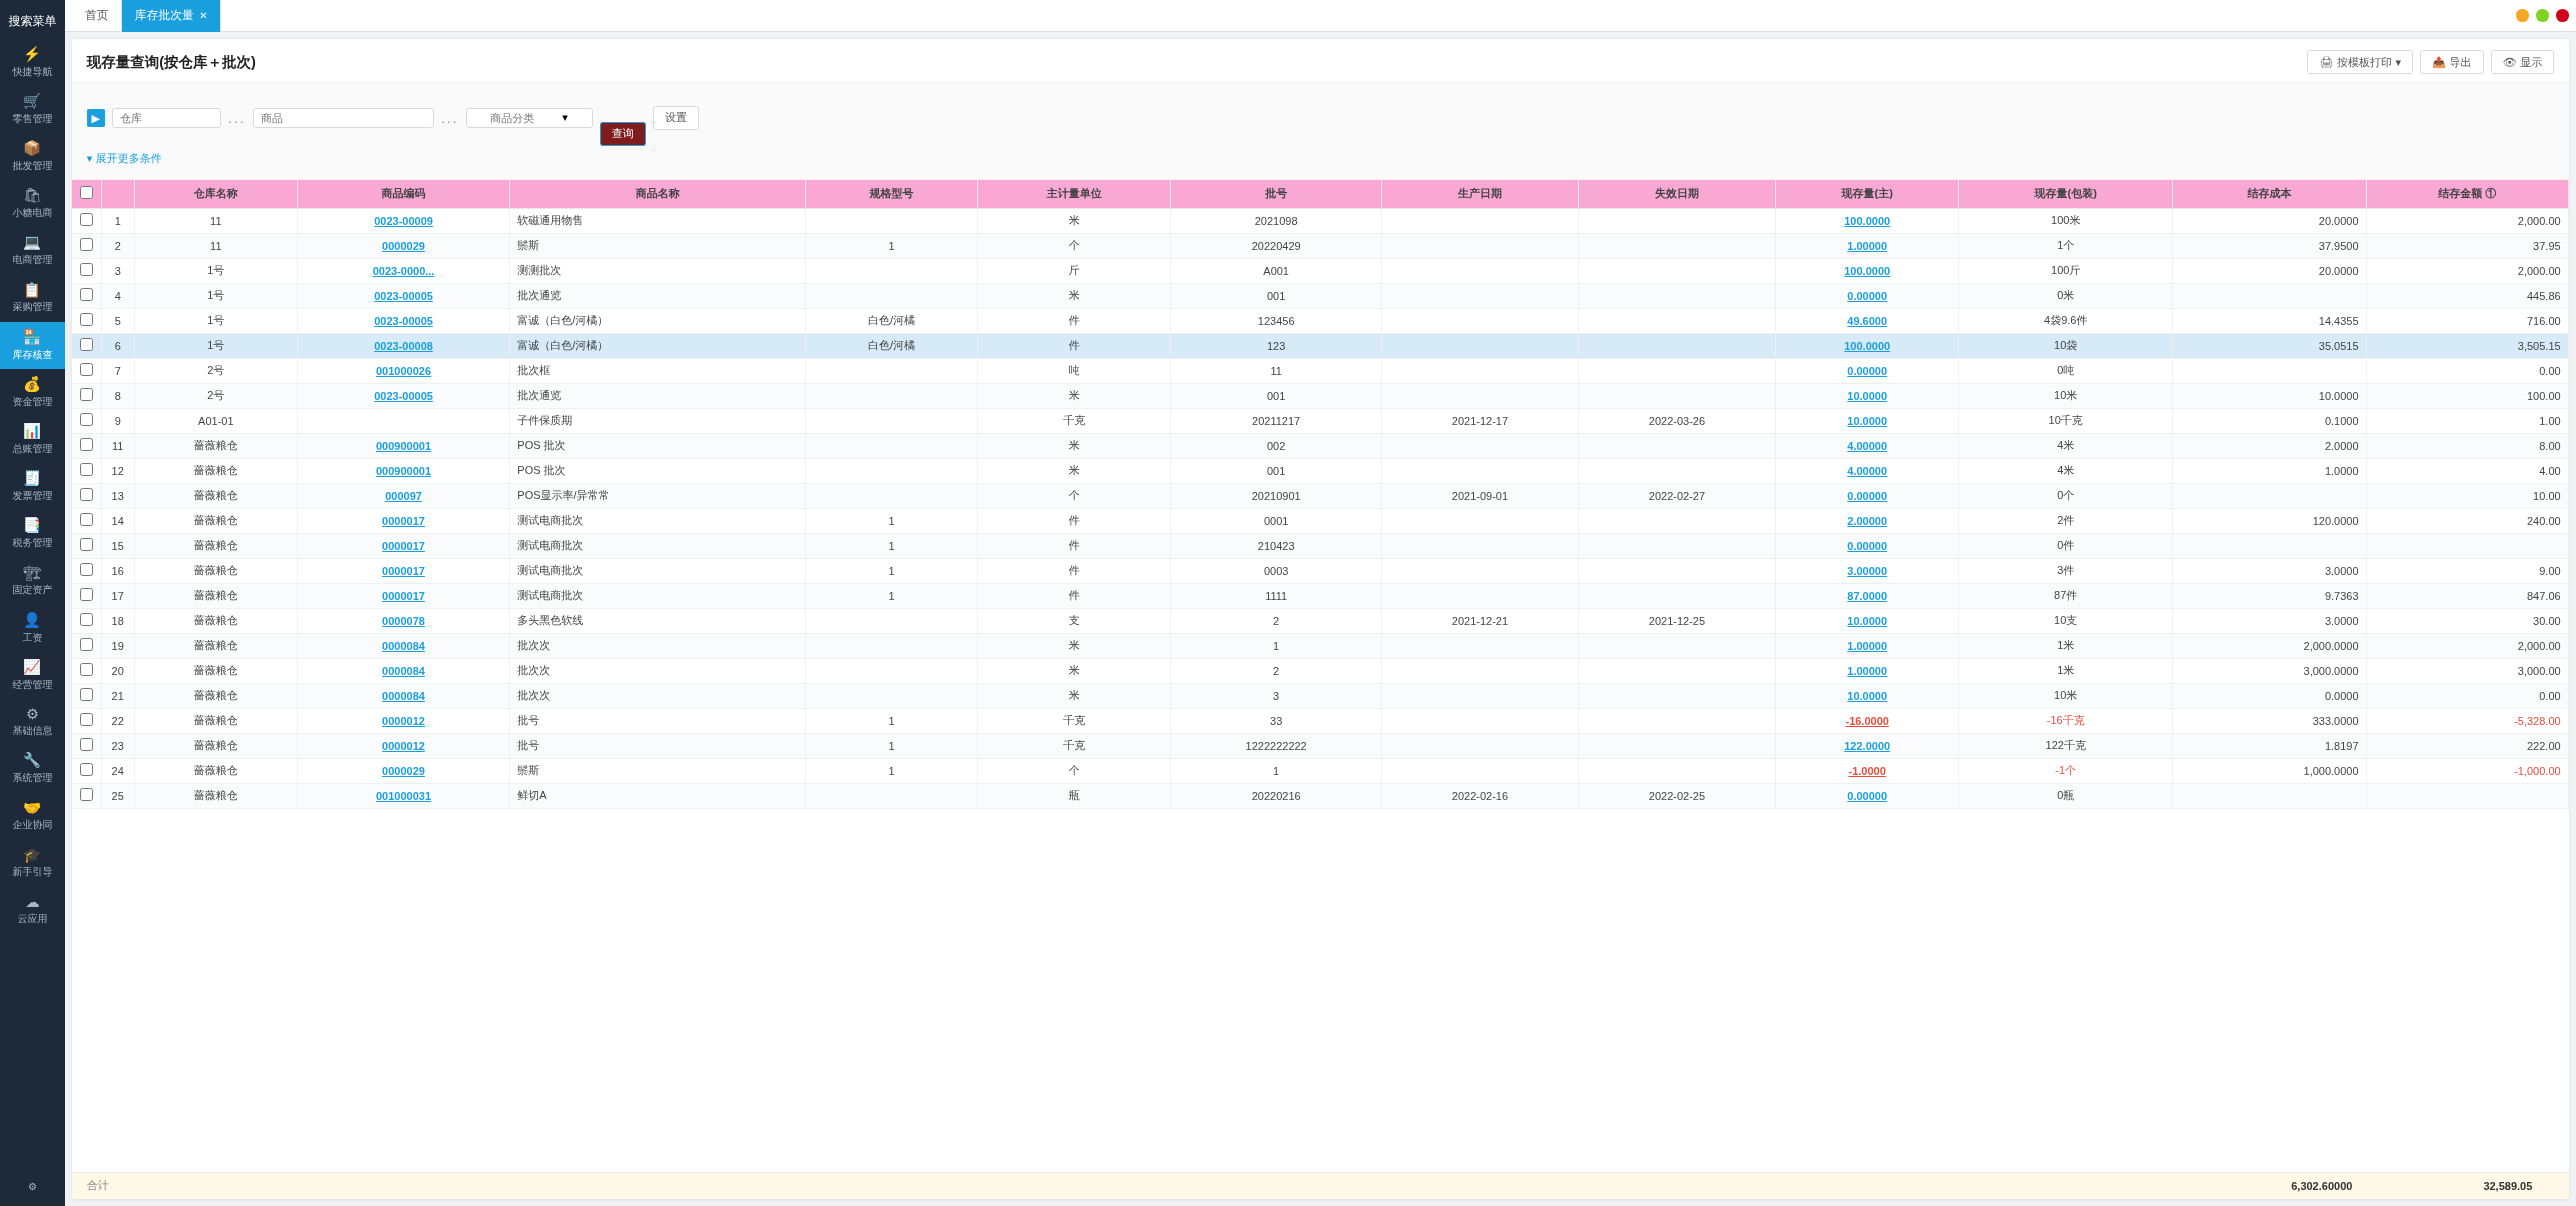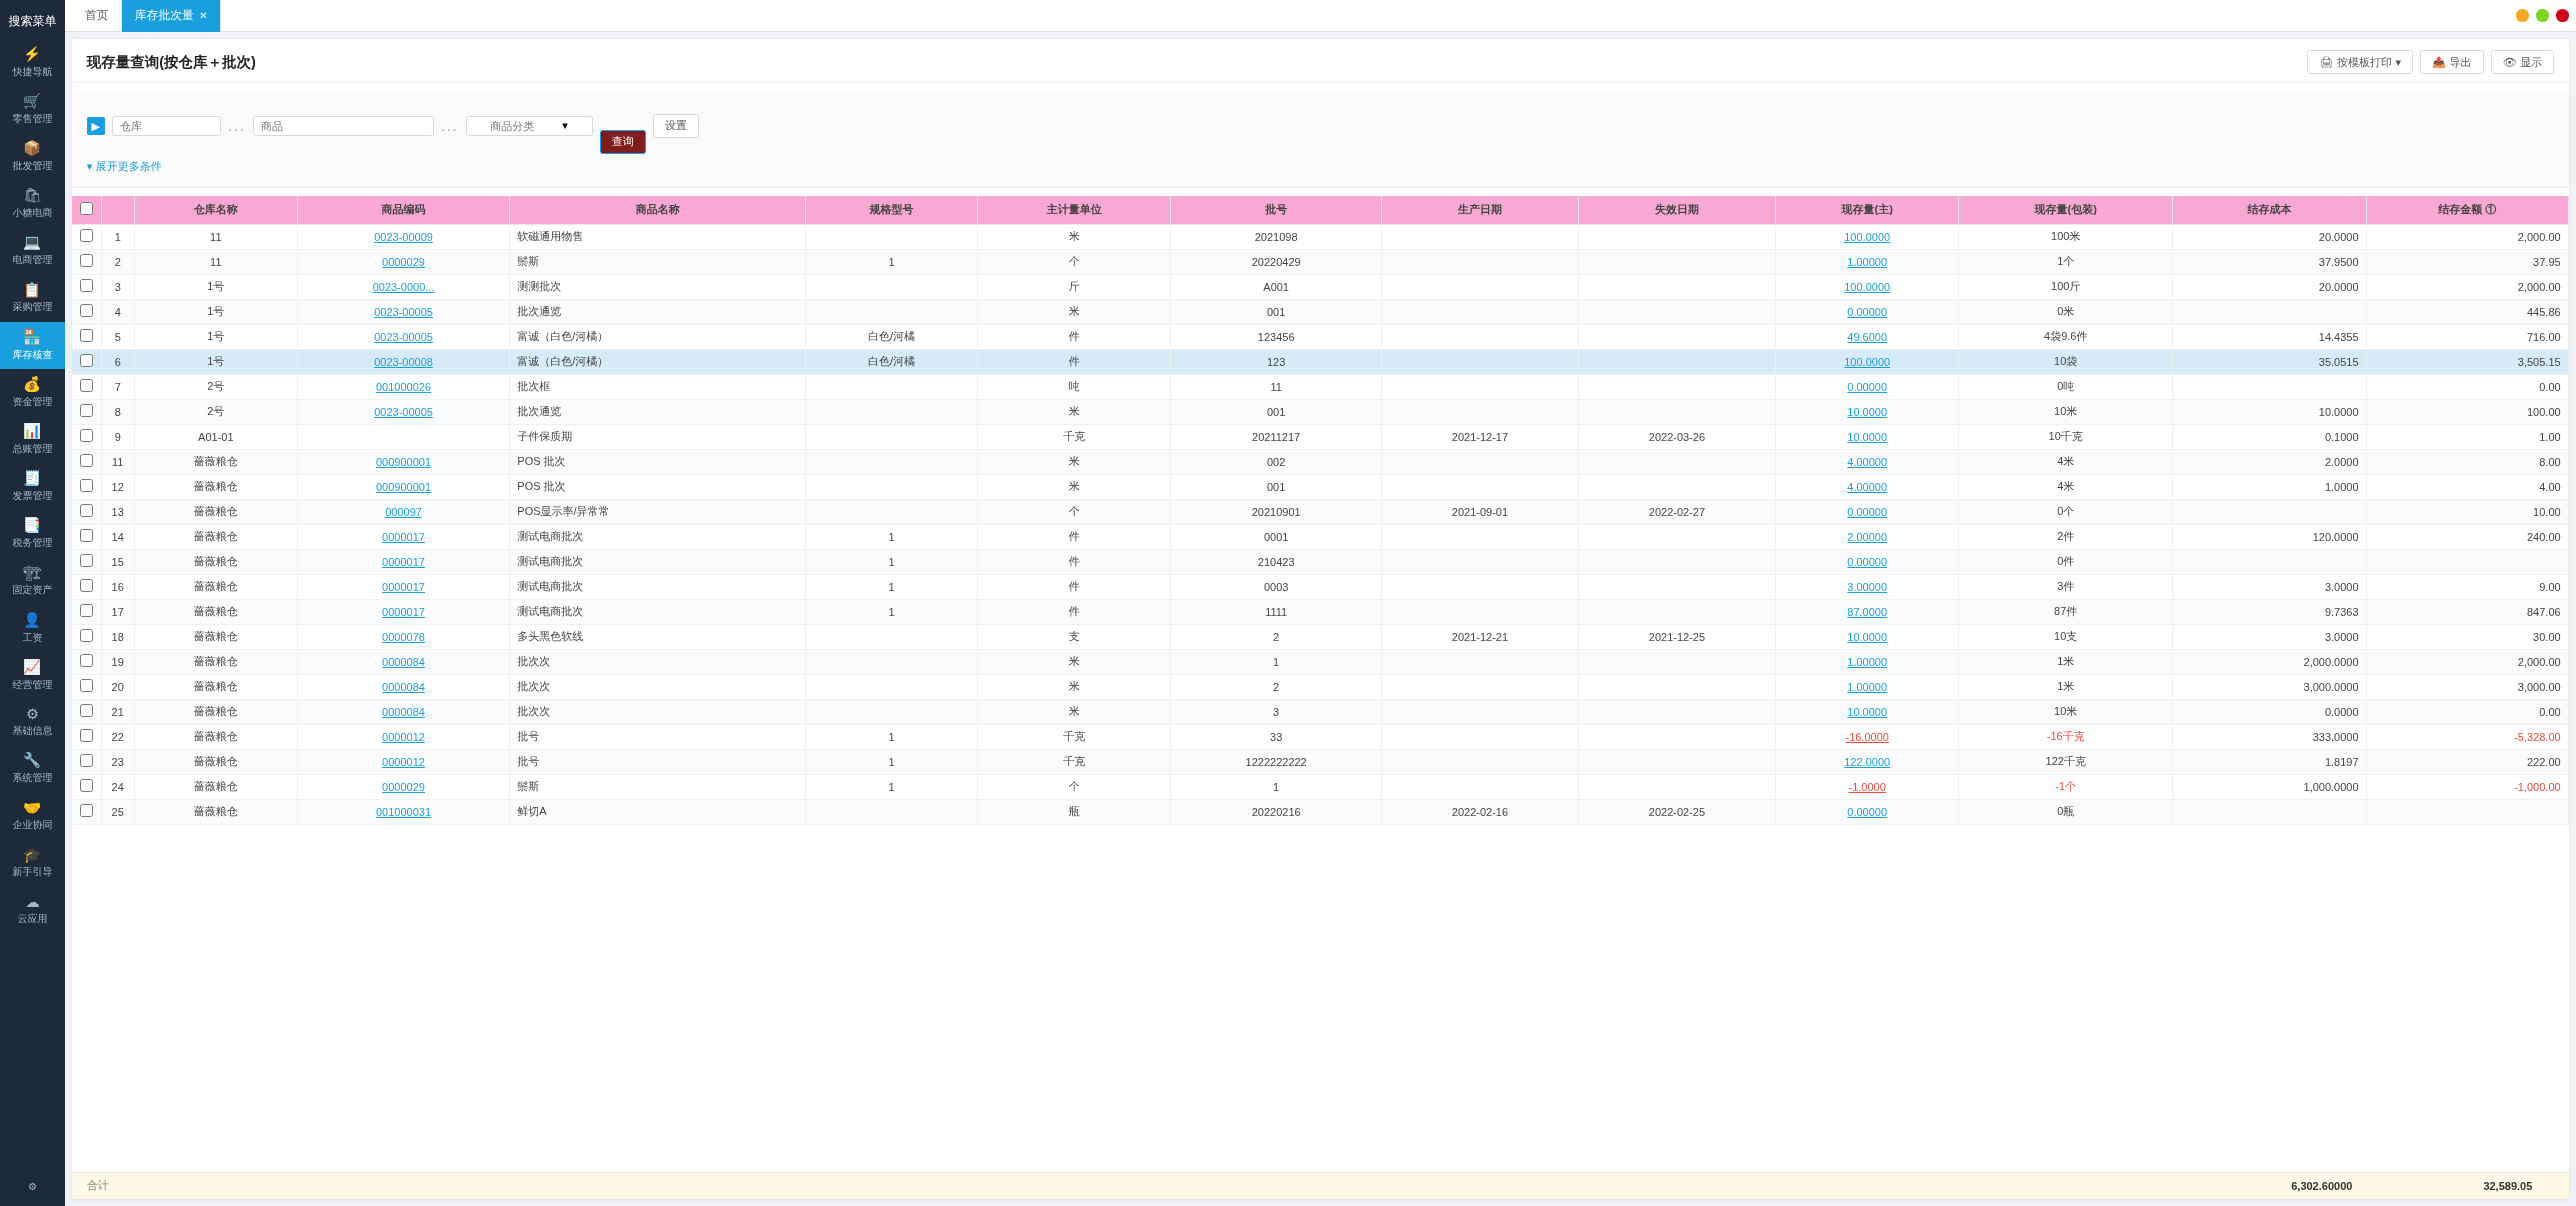--- a/index.html
+++ b/index.html
@@ -92,21 +92,20 @@
     
     .page-content {
       flex: 1;
       background: #fff;
       margin: 7.2px;
       border-radius: 3.6px;
       display: flex;
       flex-direction: column;
       overflow: hidden;
       box-shadow: 0 0.9px 3.6px rgba(0,0,0,0.08);
-      gap: 8px;
     }
 
     
     .page-header {
       padding: 11px 14.5px 7.2px;
       border-bottom: 0.9px solid #f0f0f0;
       display: flex;
       align-items: center;
       justify-content: space-between;
       flex-shrink: 0;
@@ -183,21 +182,21 @@
     tbody td {
       border-bottom: 0.9px solid #f0f0f0;
       border-right: 0.9px solid #f0f0f0;
       padding: 4.5px 7.2px;
       text-align: center;
       color: #444;
       white-space: nowrap;
     }
     tbody td.text-left { text-align: left; }
     tbody td.text-right { text-align: right; }
-    .link-text { color: #1a9fde; cursor: pointer; text-decoration: underline; }
+    .link-text { color: #1a9fde; cursor: pointer; text-decoration: underline; font-weight: bold; }
     .text-red { color: #e74c3c; }
 
     
     .table-footer {
       background: #fef9e7;
       border-top: 1.8px solid #e8e8e8;
       display: flex;
       align-items: center;
       padding: 5.4px 14.5px;
       font-size: 11px;

